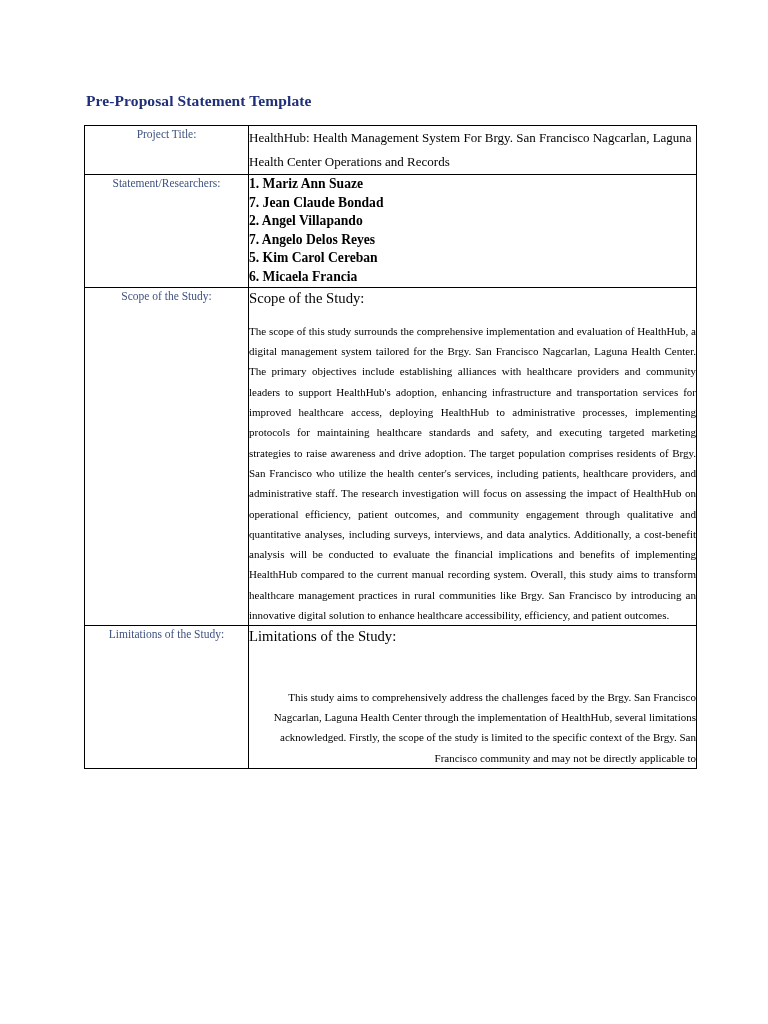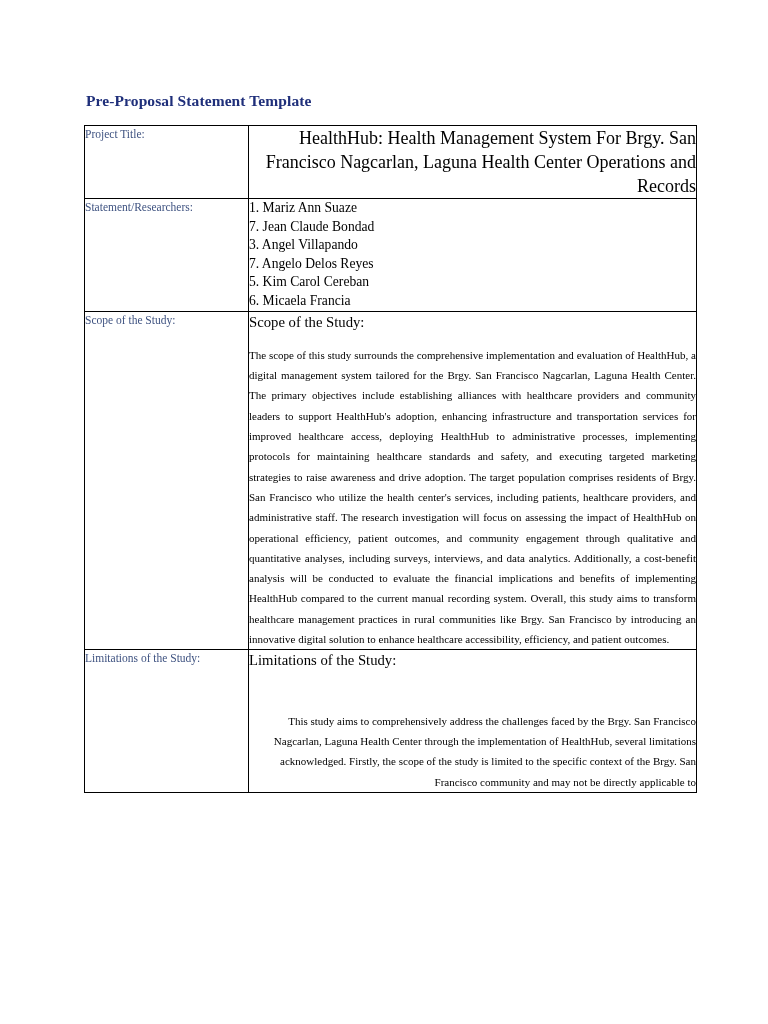--- a/index.html
+++ b/index.html
@@ -53,20 +53,21 @@
     border: 1px solid #000000;
     vertical-align: top;
     padding: 0;
   }
 
   col.label-col { width: 164px; }
   col.value-col { width: 448px; }
 
   .label-cell {
     padding: 9px 8px 10px 9px;
+    text-align: center;
   }
 
   .label-text {
     font-family: "Liberation Serif", "DejaVu Serif", serif;
     font-size: 11.5px;
     line-height: 16px;
     color: #3e5280;
   }
 
   .value-cell {
@@ -99,32 +100,32 @@
   }
 
   .body-para {
     margin: 0;
   }
 
   ol.people {
     list-style: none;
     margin: 0;
     padding: 0;
+    font-weight: bold;
   }
 
   ol.people li {
     font-size: 13.6px;
     line-height: 18.6px;
     white-space: nowrap;
   }
 
   .title-lines {
-    font-size: 18px;
+    font-size: 13px;
     line-height: 24px;
-    text-align: right;
   }
 
   .proponents-cell {
     padding: 10px 12px 12px 16px;
   }
 
   
   .clip-row td {
     border-bottom: 1px solid #000000;
   }
@@ -158,21 +159,21 @@
         </tr>
 
         <tr>
           <td class="label-cell">
             <div class="label-text">Statement/Researchers:</div>
           </td>
           <td class="proponents-cell">
             <ol class="people">
               <li>1. Mariz Ann Suaze</li>
               <li>7. Jean Claude Bondad</li>
-              <li>3. Angel Villapando</li>
+              <li>2. Angel Villapando</li>
               <li>7. Angelo Delos Reyes</li>
               <li>5. Kim Carol Cereban</li>
               <li>6. Micaela Francia</li>
             </ol>
           </td>
         </tr>
 
         <tr>
           <td class="label-cell">
             <div class="label-text">Scope of the Study:</div>

